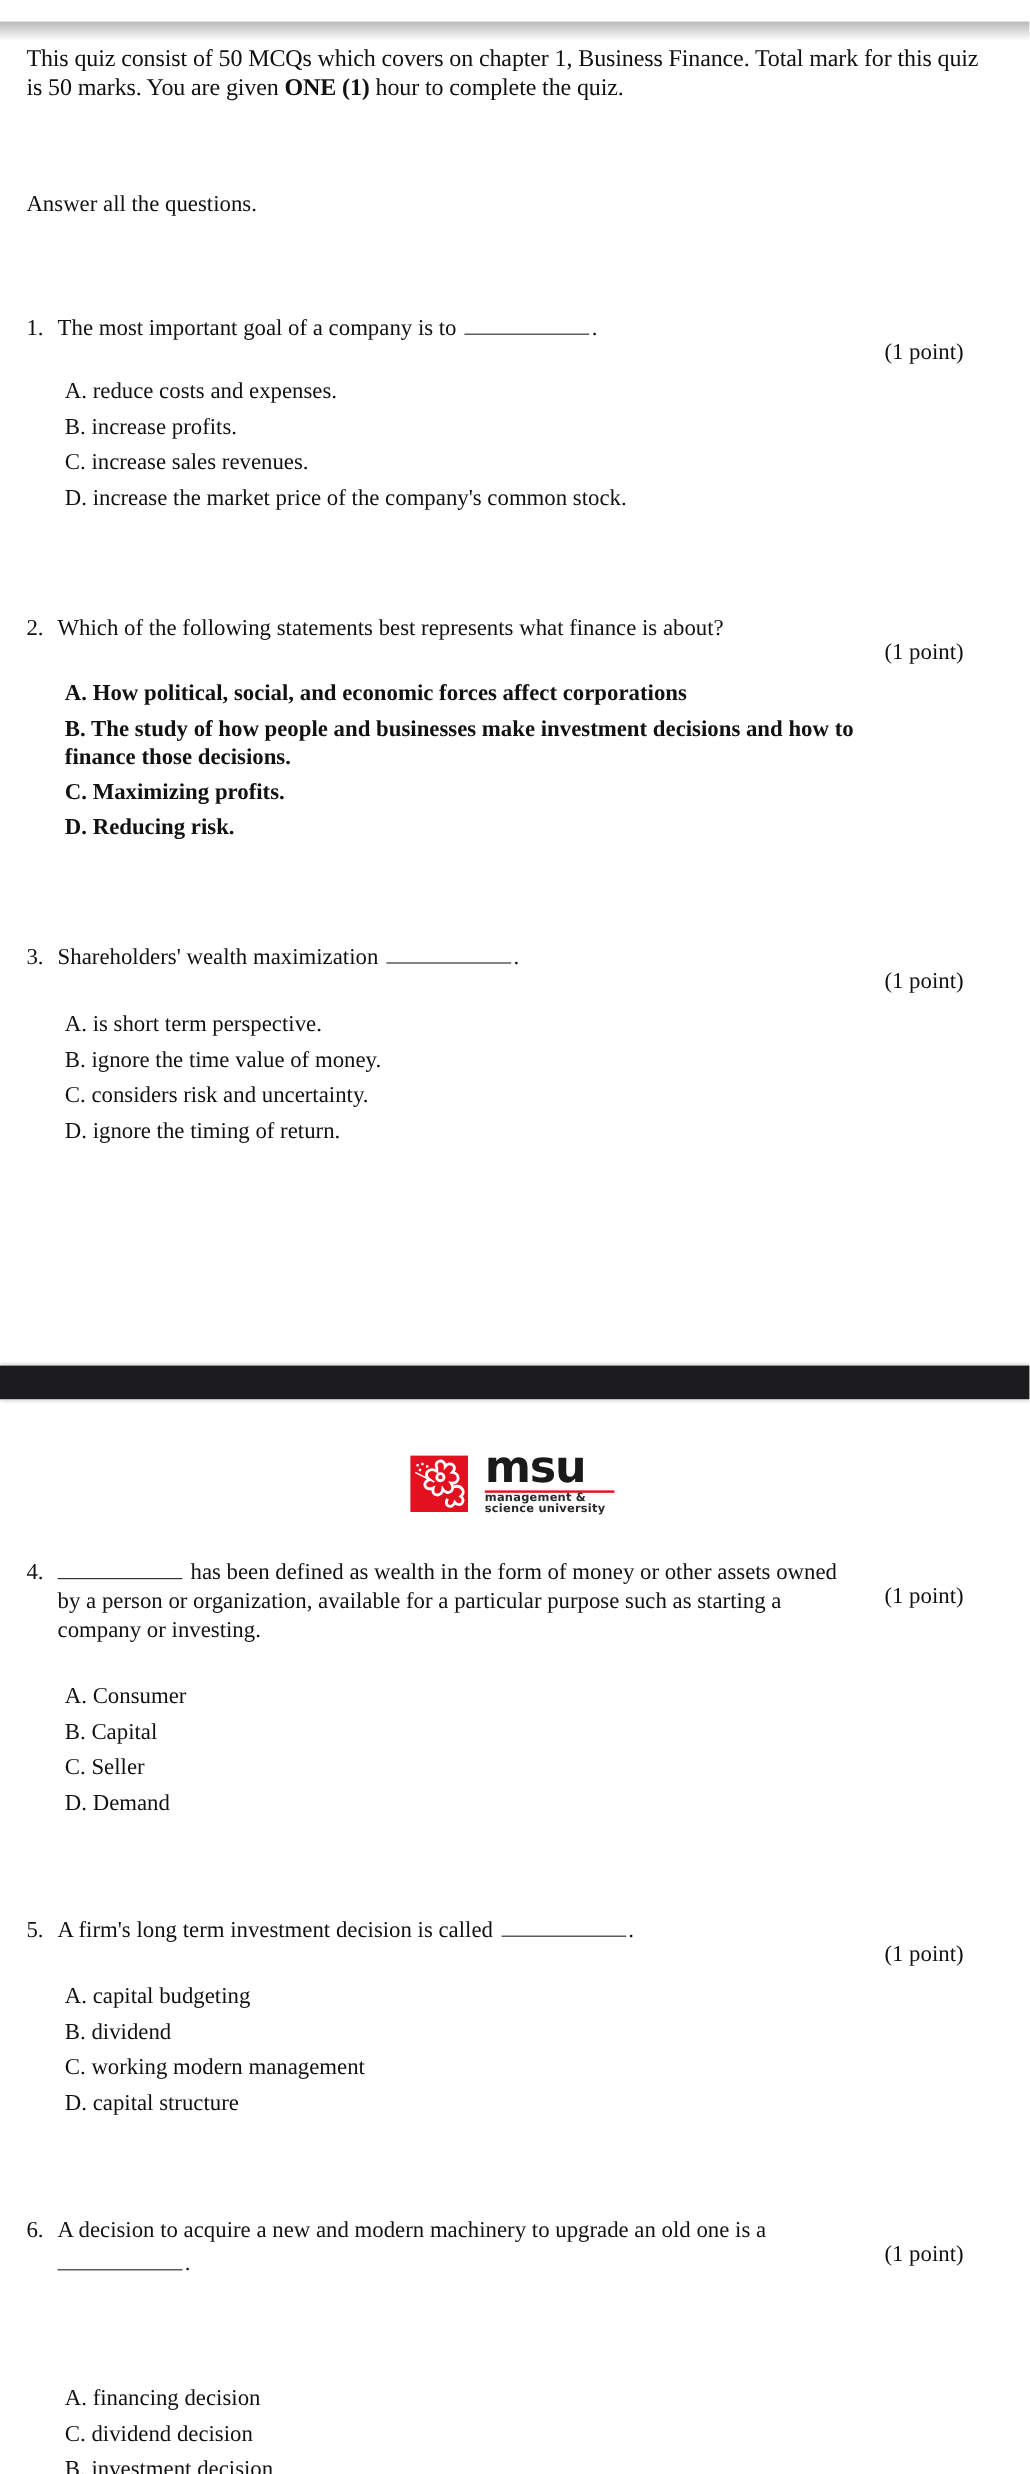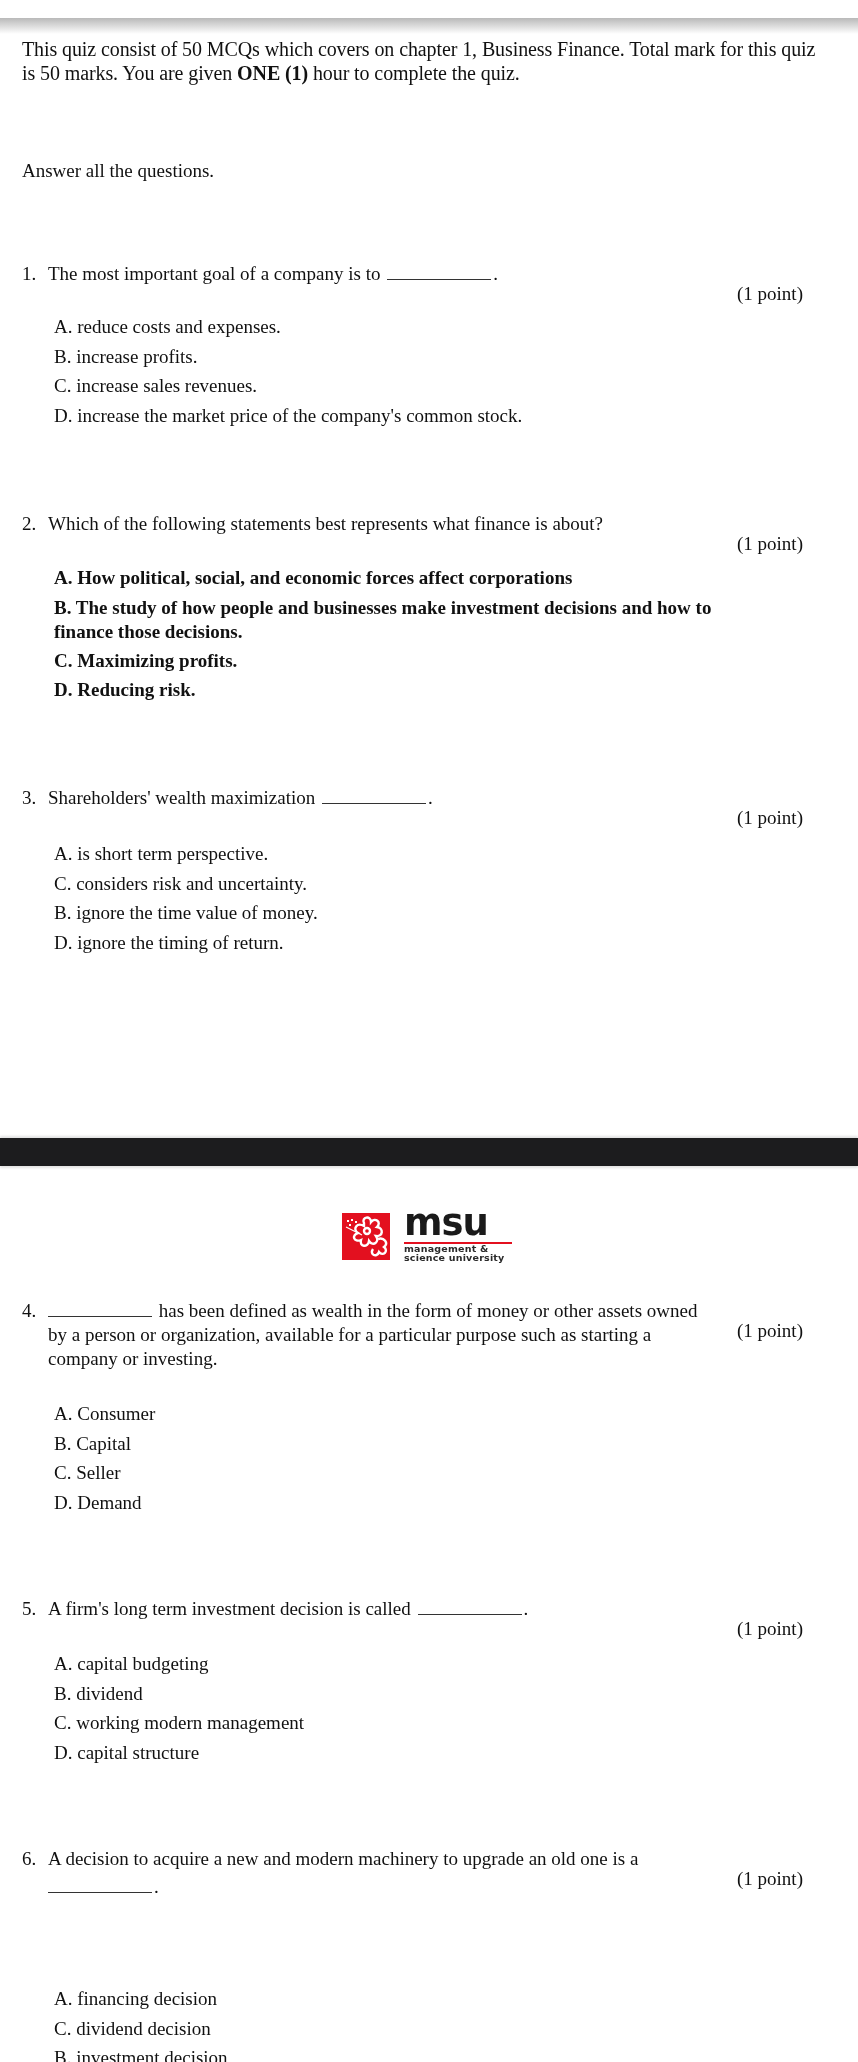--- a/index.html
+++ b/index.html
@@ -181,22 +181,22 @@
 
 <div class="question" style="top:786px;">
   <div class="q-head">
     <span class="q-num">3.</span>
     <span class="q-text"><span>Shareholders' wealth maximization</span> <span class="blank"></span><span>.</span></span>
     <span class="q-points">(1 point)</span>
   </div>
 </div>
 <div class="options" style="top:842px;">
   <div class="option">A. is short term perspective.</div>
+  <div class="option">B. ignore the time value of money.</div>
   <div class="option">C. considers risk and uncertainty.</div>
-  <div class="option">B. ignore the time value of money.</div>
   <div class="option">D. ignore the timing of return.</div>
 </div>
 
 <div class="dark-bar"></div>
 
 <div class="logo">
   <div class="logo-mark">
     <svg width="48" height="47" viewBox="0 0 48 47">
       <g fill="none" stroke="#ffffff" stroke-width="2.4">
         <path d="M22 10 C19 4, 29 2, 29 9 C33 4, 40 9, 35 14 C42 15, 41 24, 34 23 C38 29, 31 34, 27 28 C26 35, 17 34, 19 27 C12 30, 9 22, 16 20 C10 16, 15 9, 22 13 Z"></path>

